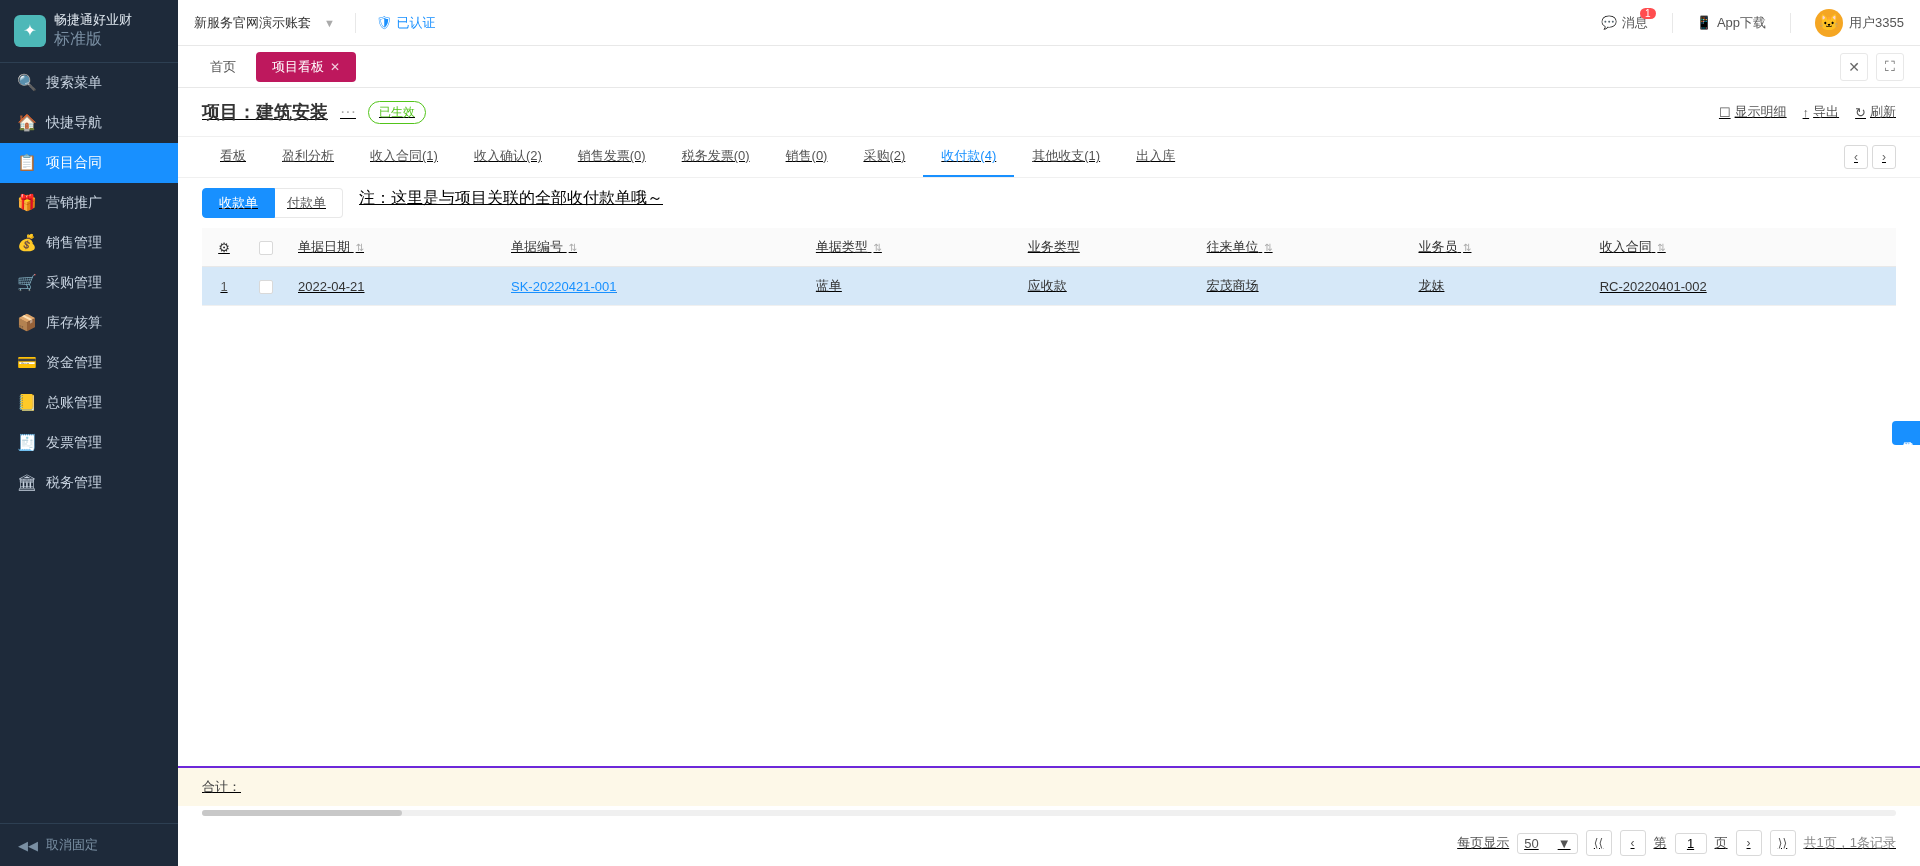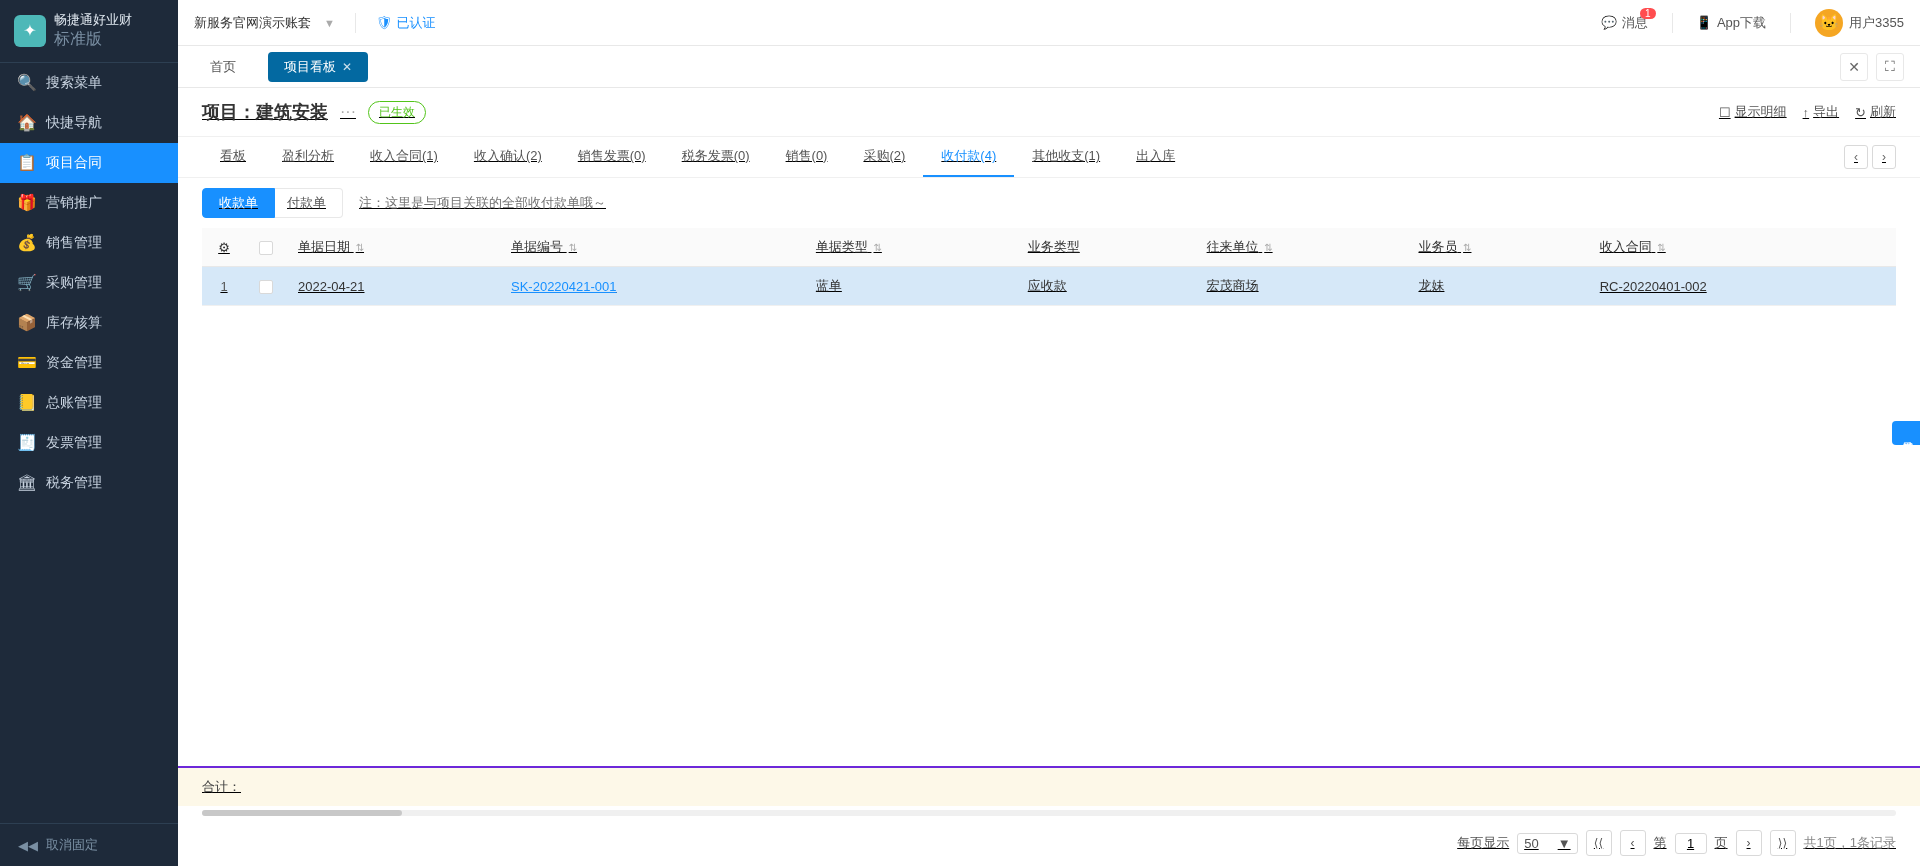--- a/index.html
+++ b/index.html
@@ -188,24 +188,23 @@
       padding: 6px 16px;
       font-size: 13px;
       color: #555;
       cursor: pointer;
       border-radius: 2px;
       display: flex;
       align-items: center;
       gap: 6px;
     }
     .tab-item.active {
-      background: #0369a1;
+      background: #be185d;
       color: white;
       border-radius: 4px;
-      margin-left: 12px;
     }
     .tab-close {
       font-size: 12px;
       opacity: 0.8;
     }
     .tabbar-actions {
       margin-left: auto;
       display: flex;
       align-items: center;
       gap: 8px;
@@ -311,42 +310,41 @@
       align-items: center;
       justify-content: center;
       cursor: pointer;
       color: #666;
       font-size: 12px;
     }
 
     
     .subtabs2 {
       display: flex;
-      align-items: center;
       padding: 10px 24px;
       gap: 0;
     }
     .subtab2 {
       padding: 5px 16px;
       font-size: 13px;
       color: #555;
       cursor: pointer;
       border: 1px solid #e8e8e8;
     }
     .subtab2:first-child { border-radius: 4px 0 0 4px; }
     .subtab2:last-of-type { border-radius: 0 4px 4px 0; border-left: none; padding-left: 12px; }
     .subtab2.active {
       background: #1890ff;
       color: white;
       border-color: #1890ff;
     }
     .subtabs2-note {
       margin-left: 16px;
-      color: #737373;
-      font-size: 13px;
+      color: #000000;
+      font-size: 16px;
     }
 
     
     .table-wrap {
       flex: 1;
       overflow: auto;
       padding: 0 24px;
     }
     table {
       width: 100%;

